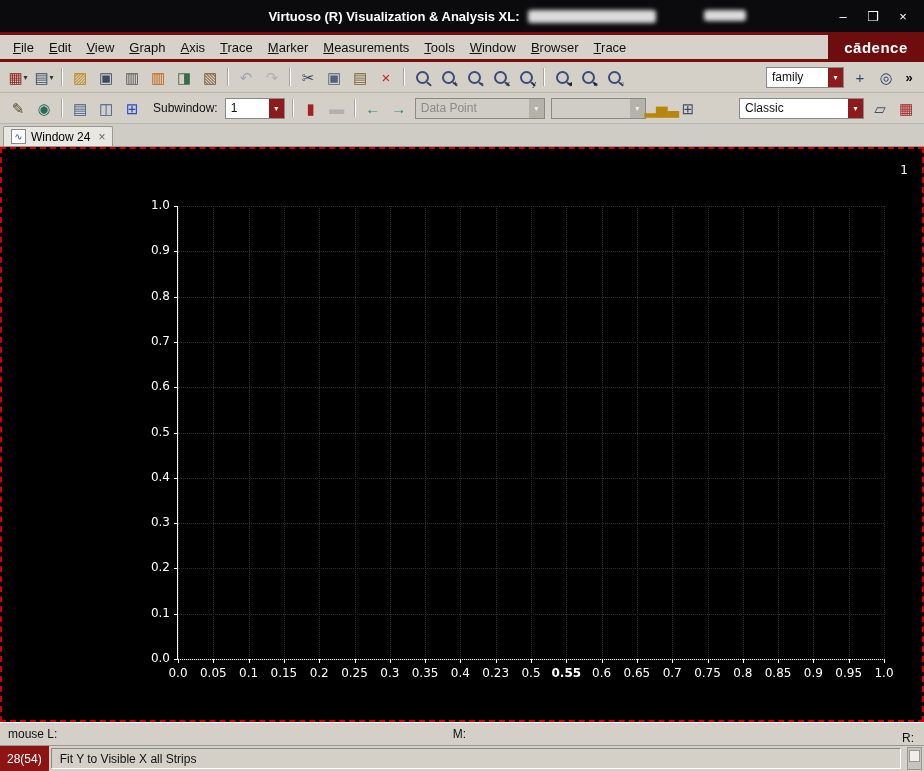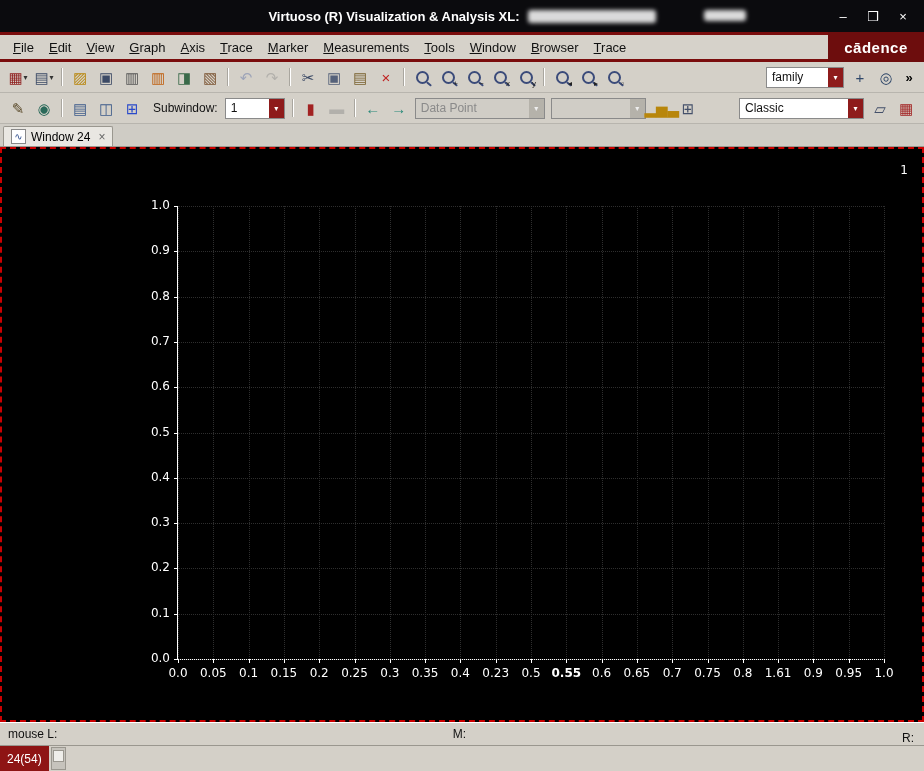--- a/index.html
+++ b/index.html
@@ -417,39 +417,40 @@
         <div class="tick-x" style="left: 70%;"></div>
         <div class="xlabel" style="left: 70%;">0.7</div>
         <div class="gridline-v" style="left: 75%;"></div>
         <div class="tick-x" style="left: 75%;"></div>
         <div class="xlabel" style="left: 75%;">0.75</div>
         <div class="gridline-v" style="left: 80%;"></div>
         <div class="tick-x" style="left: 80%;"></div>
         <div class="xlabel" style="left: 80%;">0.8</div>
         <div class="gridline-v" style="left: 85%;"></div>
         <div class="tick-x" style="left: 85%;"></div>
-        <div class="xlabel" style="left: 85%;">1.61</div>
+        <div class="xlabel" style="left: 85%;">0.85</div>
         <div class="gridline-v" style="left: 90%;"></div>
         <div class="tick-x" style="left: 90%;"></div>
         <div class="xlabel" style="left: 90%;">0.9</div>
         <div class="gridline-v" style="left: 95%;"></div>
         <div class="tick-x" style="left: 95%;"></div>
         <div class="xlabel" style="left: 95%;">0.95</div>
         <div class="gridline-v" style="left: 100%;"></div>
         <div class="tick-x" style="left: 100%;"></div>
         <div class="xlabel" style="left: 100%;">1.0</div>
       </div>
   </div>
 
   <div class="statusrow">
     <span class="s-l">mouse L:</span>
     <span class="s-m">M:</span>
     <span class="s-r">R:</span>
   </div>
 
   <div class="bottomrow">
-    <span class="badge">24(54)</span>
+    <span class="badge">28(54)</span>
+    <span class="msg">Fit Y to Visible X all Strips</span>
     <span class="vscroll">
         <span class="thumb"></span>
       </span>
   </div>
 
 </div>
 
 </body></html>

